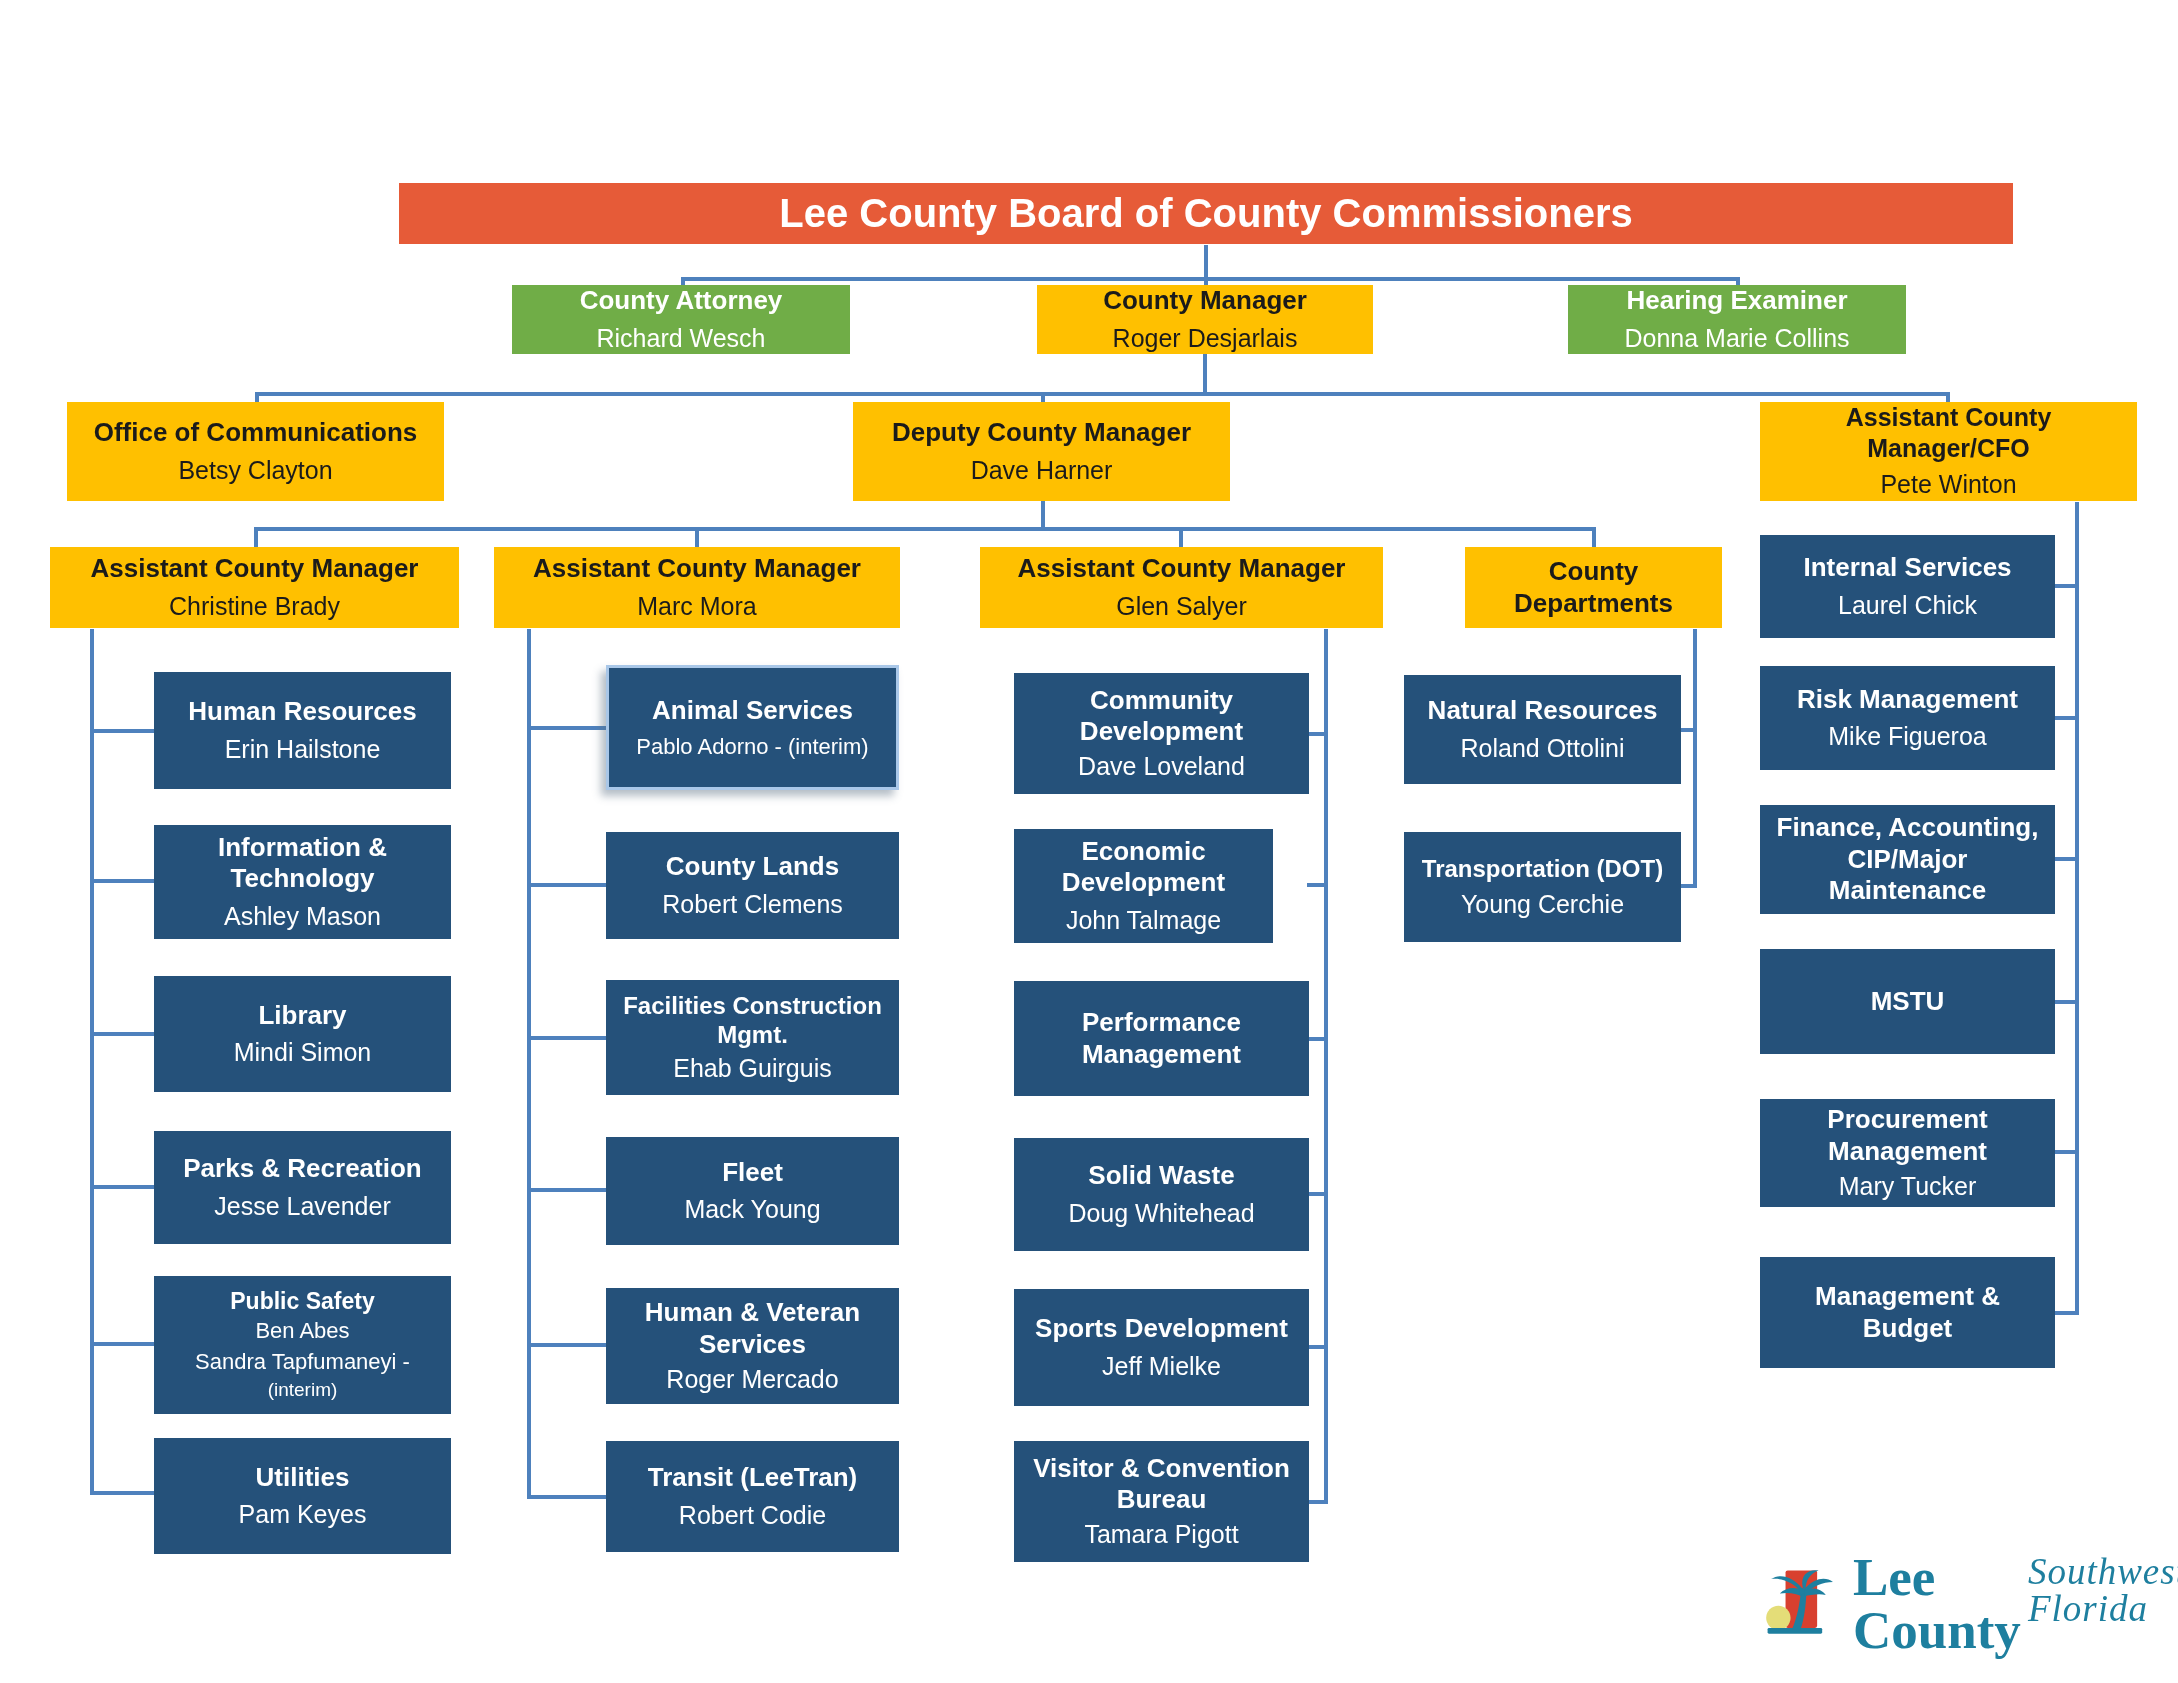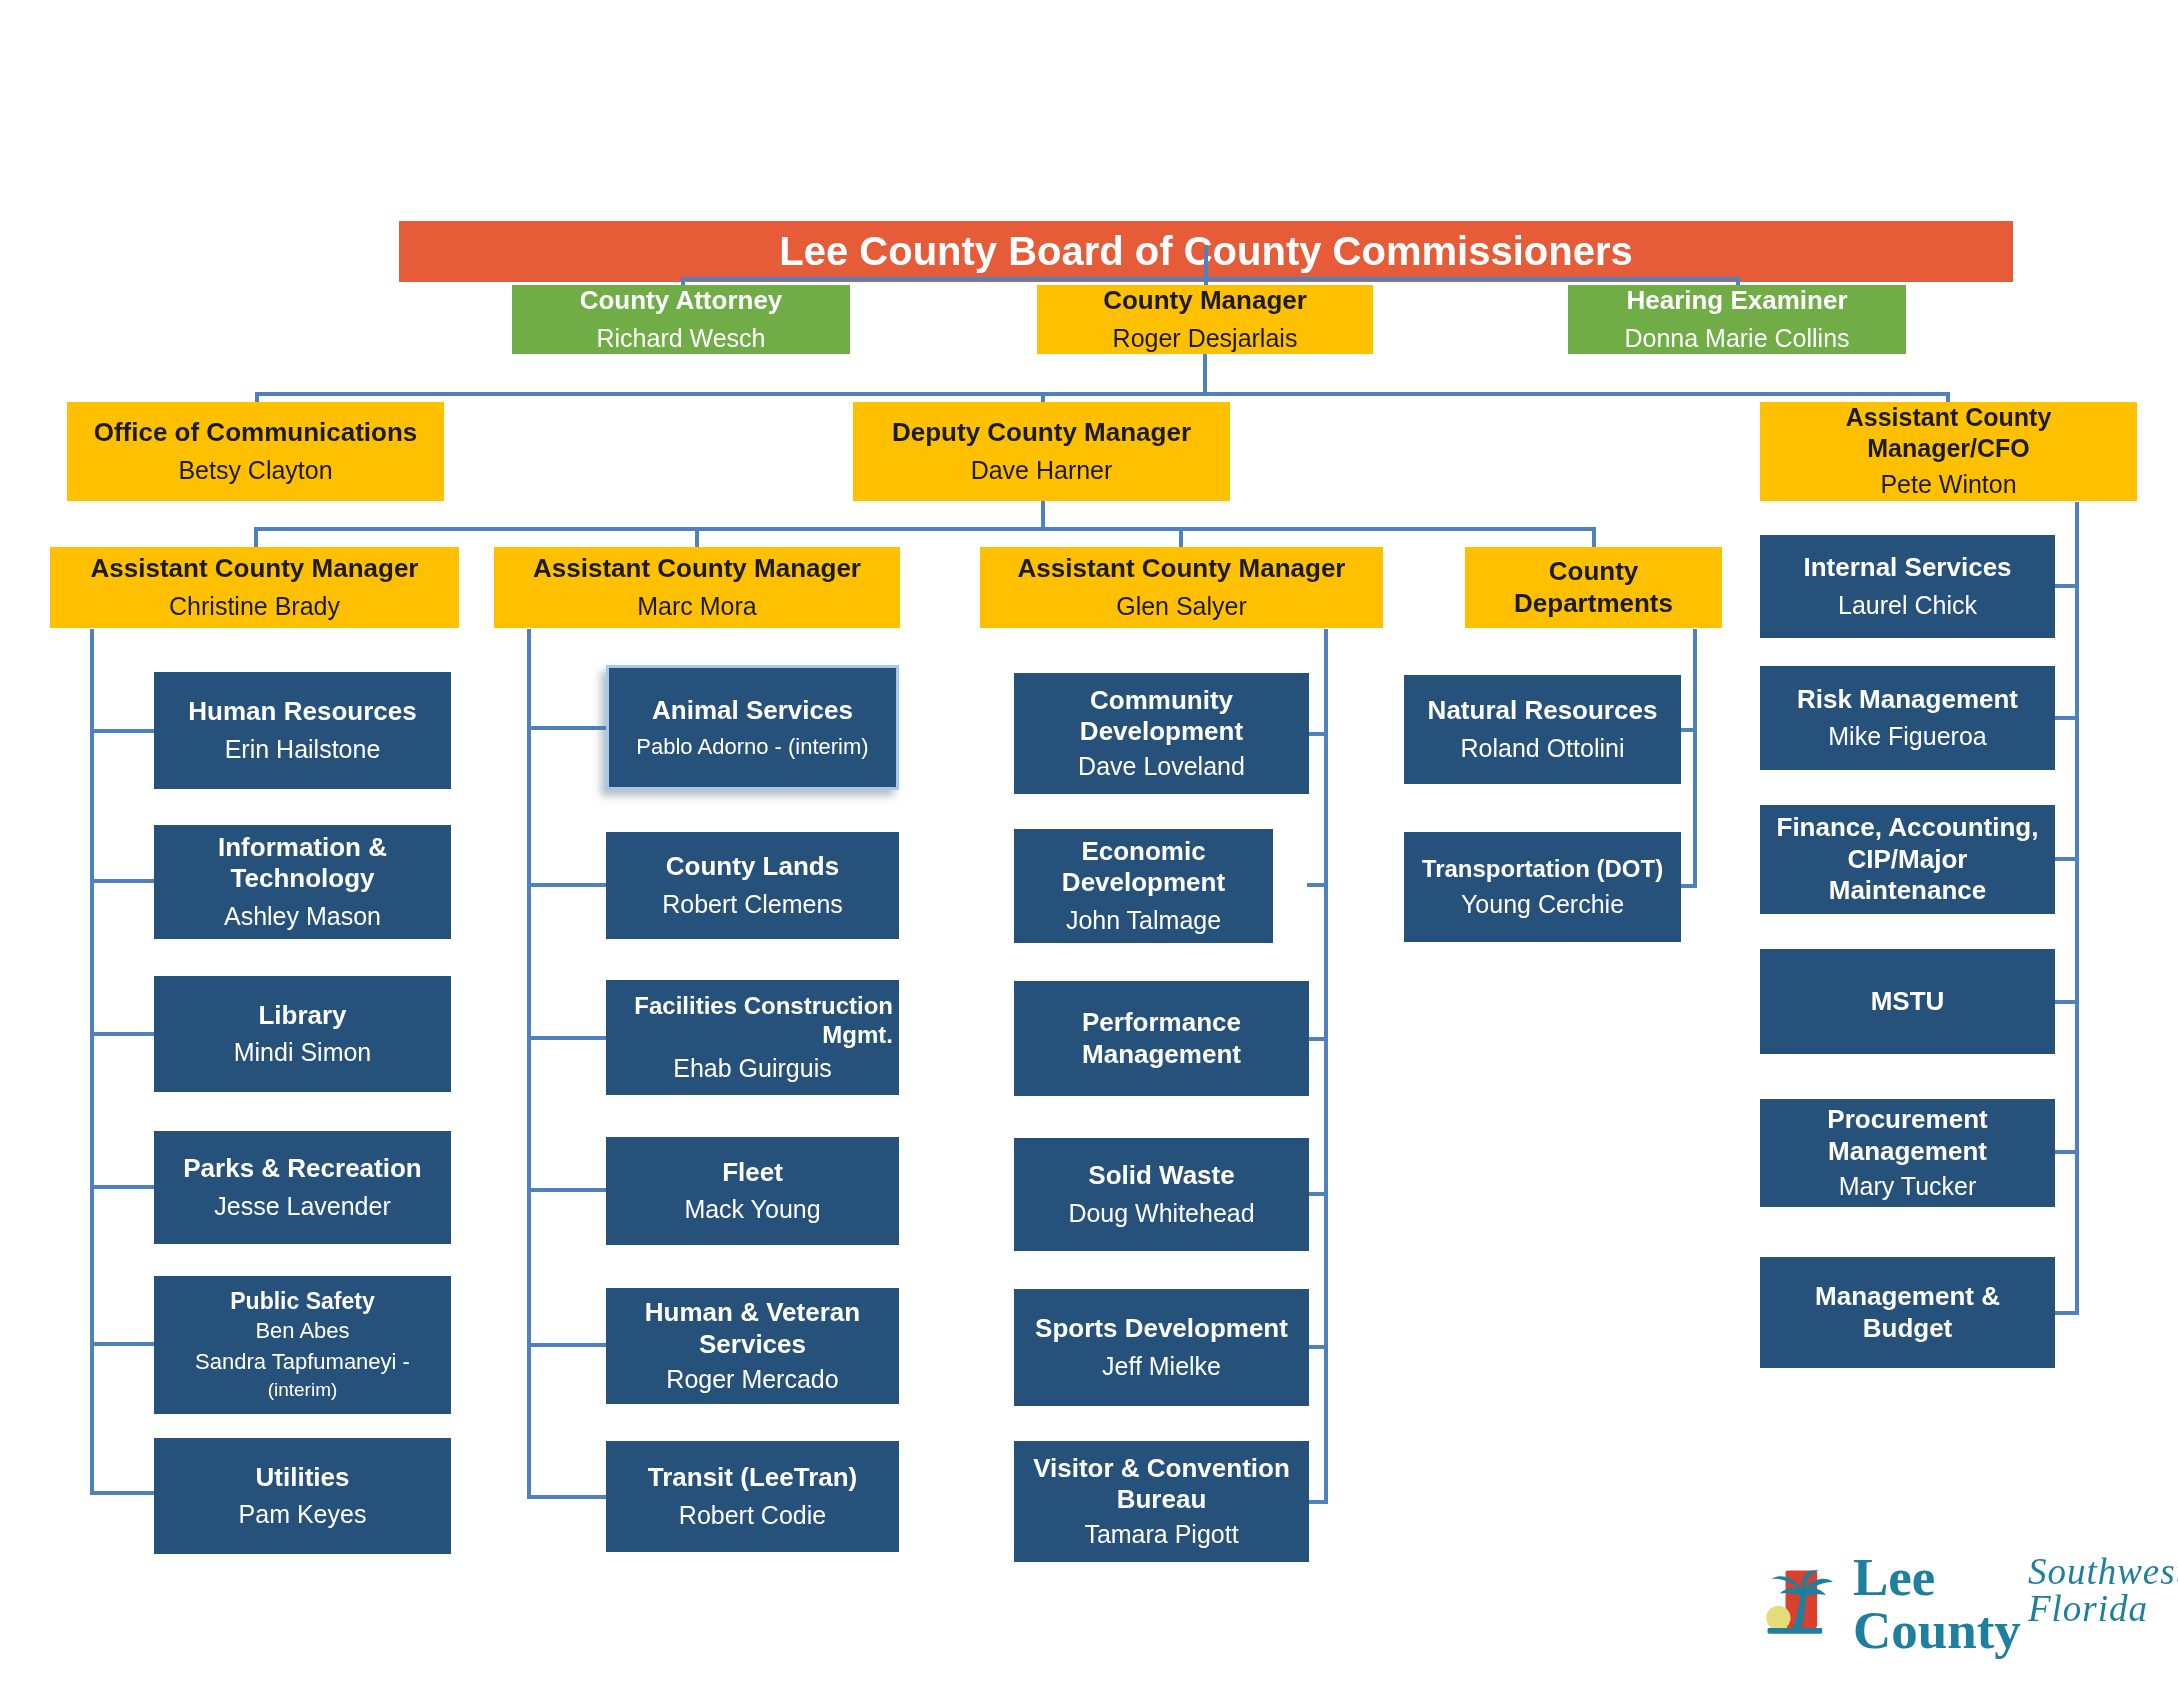--- a/index.html
+++ b/index.html
@@ -8,23 +8,23 @@
   .box{position:absolute;display:flex;flex-direction:column;align-items:center;justify-content:center;
        text-align:center;padding:6px;box-sizing:border-box;gap:6px;}
   .gold{background:var(--gold);color:#1b1b1b;}
   .green{background:var(--green);color:#ffffff;}
   .blue{background:var(--blue);color:#ffffff;}
   .bt{font-weight:bold;font-size:26px;line-height:1.22;}
   .bn{font-size:25px;line-height:1.25;}
   .bn:empty,.bt:empty{display:none;}
   .banner{position:absolute;left:399px;top:183px;width:1614px;height:61px;background:var(--banner_bg);
           color:#ffffff;display:flex;align-items:center;justify-content:center;
-          font-size:40px;font-weight:bold;margin-top:38px;}
+          font-size:40px;font-weight:bold;}
   .cfo .bt{font-size:25px;}
-  .t24 .bt{font-size:24px;text-align:right;}
+  .t24 .bt{font-size:24px;}
   .narrow .bt{max-width:213px;}
   .ps .bt{font-size:23px;}
   .ps .bn{font-size:22px;line-height:1.3;}
   .ps .bn3{font-size:19px;}
   .an .bn{font-size:22px;}
   .highlight{border:3px solid #a9c7e8;box-shadow:-5px 6px 8px rgba(90,110,130,0.45);}
   .ln{position:absolute;background:var(--connector);}
   .logo{position:absolute;left:1764px;top:1544px;display:flex;align-items:center;gap:10px;}
   .logo-text{display:flex;flex-direction:row;color:var(--logo_teal);}
   .logo-line1{font-family:"Liberation Serif", serif;font-weight:bold;font-size:53px;line-height:1;}

